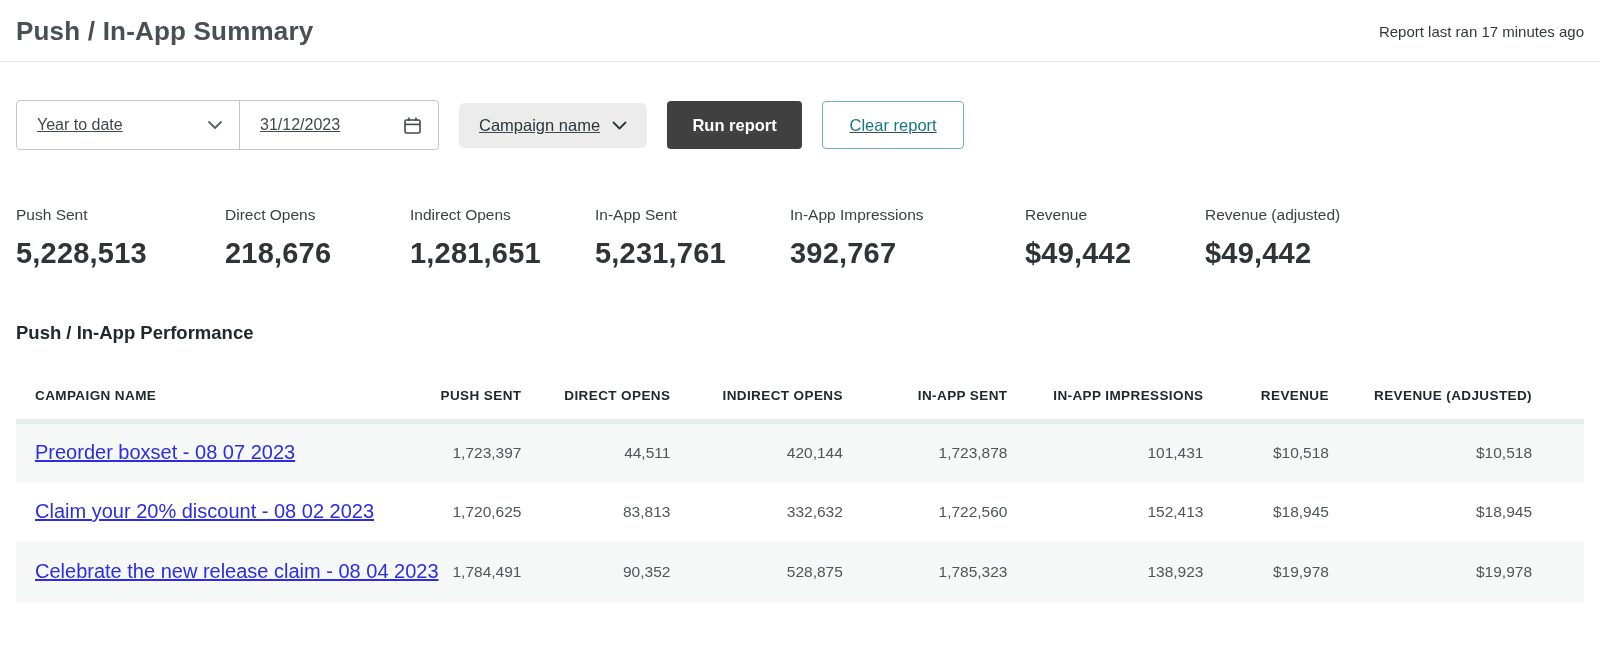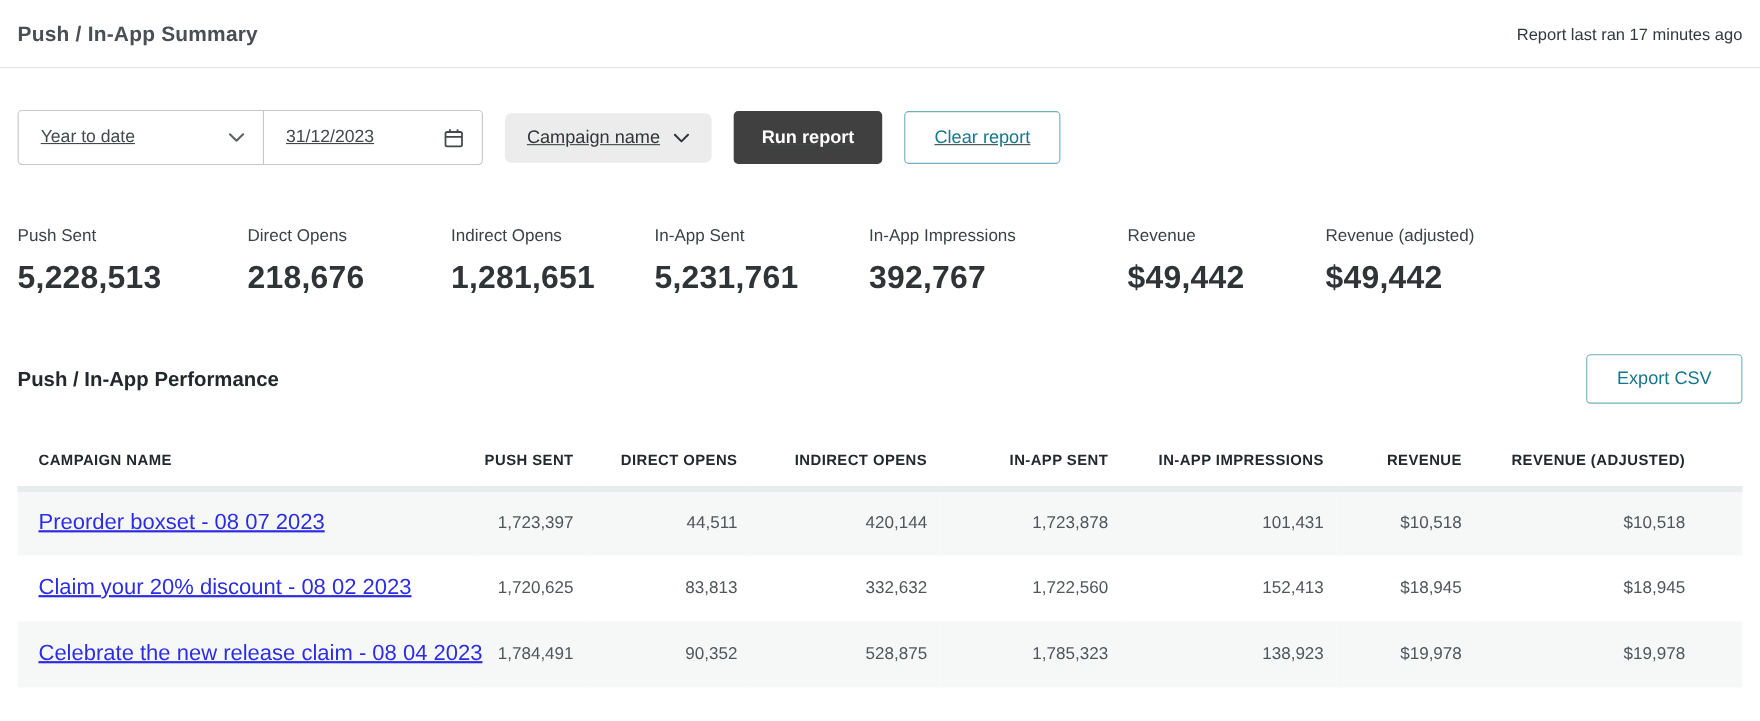--- a/index.html
+++ b/index.html
@@ -2,21 +2,21 @@
 <html><head>
 <meta charset="utf-8">
 <style>
   * { margin:0; padding:0; box-sizing:border-box; }
   html,body { width:1600px; height:655px; background:#fff;
     font-family:"Liberation Sans","DejaVu Sans",sans-serif; color:#42484b; overflow:hidden; }
 
   
   .page-header { display:flex; justify-content:space-between; align-items:center;
     padding:14px 16px 12px 16px; height:62px; border-bottom:1px solid #e4e4e4; }
-  .page-title { font-size:19px; font-weight:bold; color:#494f52; letter-spacing:.2px; }
+  .page-title { font-size:26px; font-weight:bold; color:#494f52; letter-spacing:.2px; }
   .report-status { font-size:15px; color:#33383b; }
 
   
   .filter-bar { display:flex; align-items:center; margin:38px 16px 0 16px; gap:20px;text-decoration:underline; }
   .range-group { display:flex; align-items:stretch; border:1px solid #c4c8c9; border-radius:4px;
     height:50px; background:#fff; }
   .range-seg { display:flex; align-items:center; justify-content:space-between;
     padding:0 16px 0 20px; cursor:pointer; }
   .range-seg + .range-seg { border-left:1px solid #c4c8c9; }
   .seg-preset { width:222px; }
@@ -131,21 +131,20 @@
     <div class="stat-value">$49,442</div>
   </div>
   <div class="stat">
     <div class="stat-label">Revenue (adjusted)</div>
     <div class="stat-value">$49,442</div>
   </div>
 </div>
 
 <div class="perf-header">
   <div class="perf-title">Push / In-App Performance</div>
-  <button class="btn btn-outline btn-export">Export CSV</button>
 </div>
 
 <div class="table-wrap">
   <table id="perf-table">
     <colgroup>
       <col style="width:26.5%">
         <col style="width:6.5%">
         <col style="width:9.5%">
         <col style="width:11%">
       <col style="width:10.5%">

